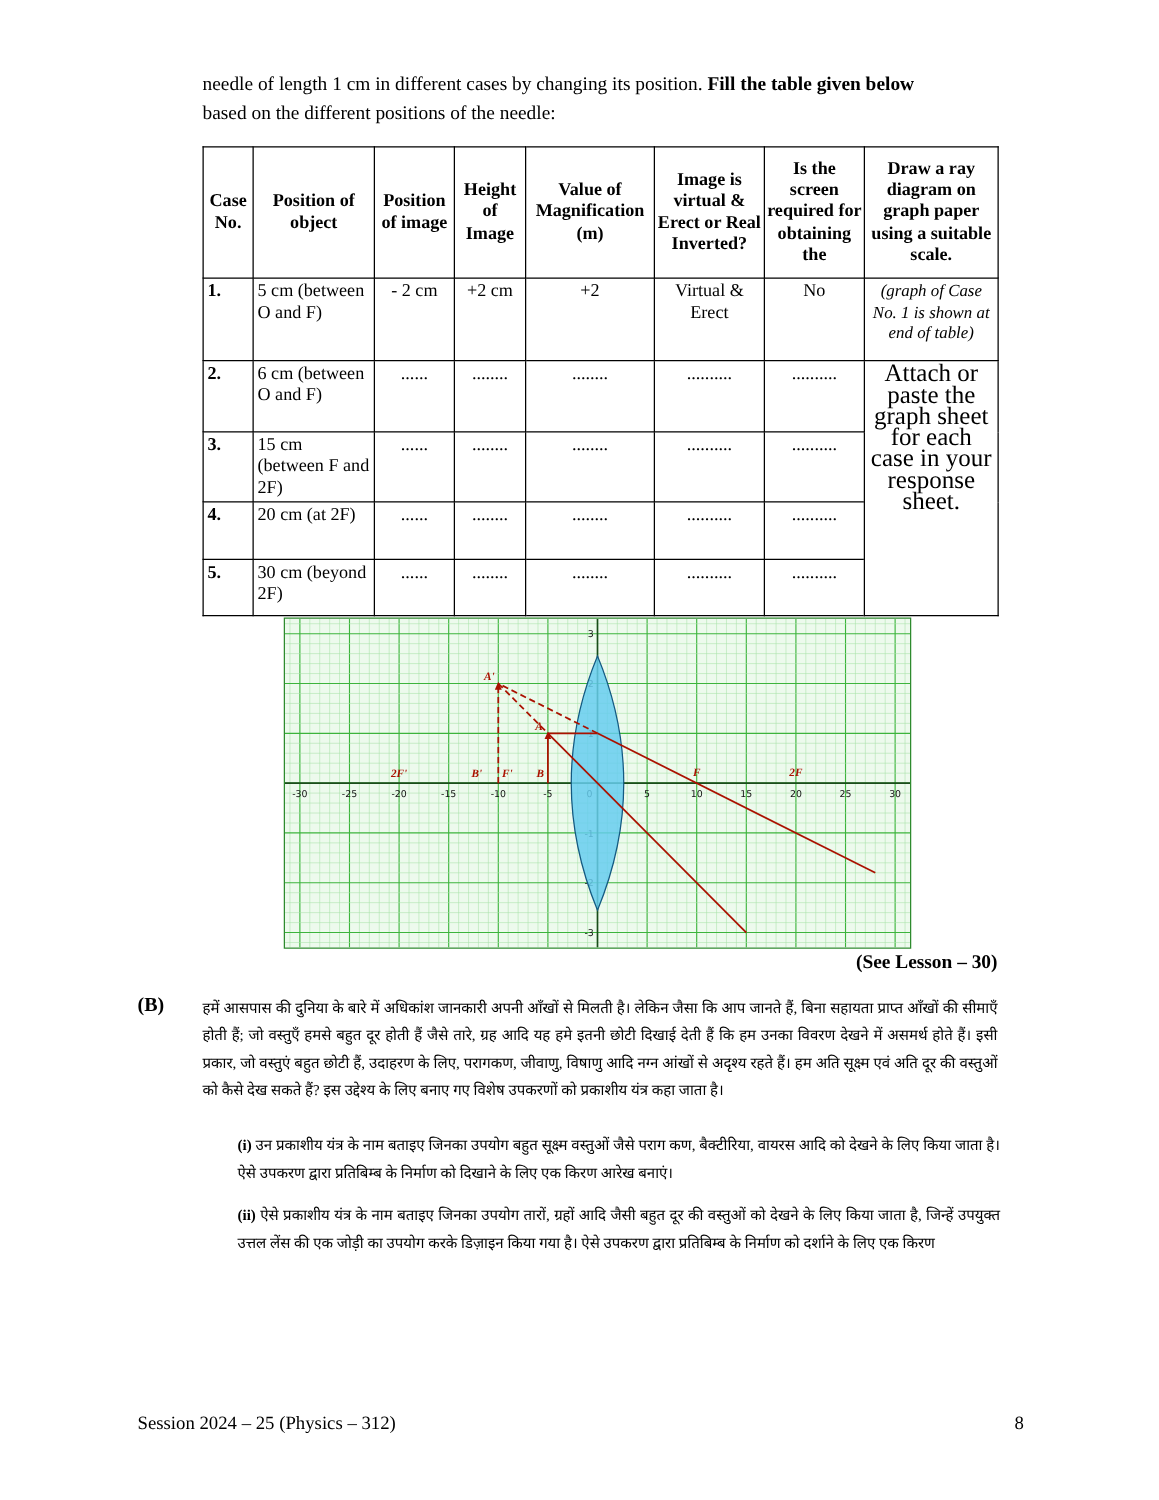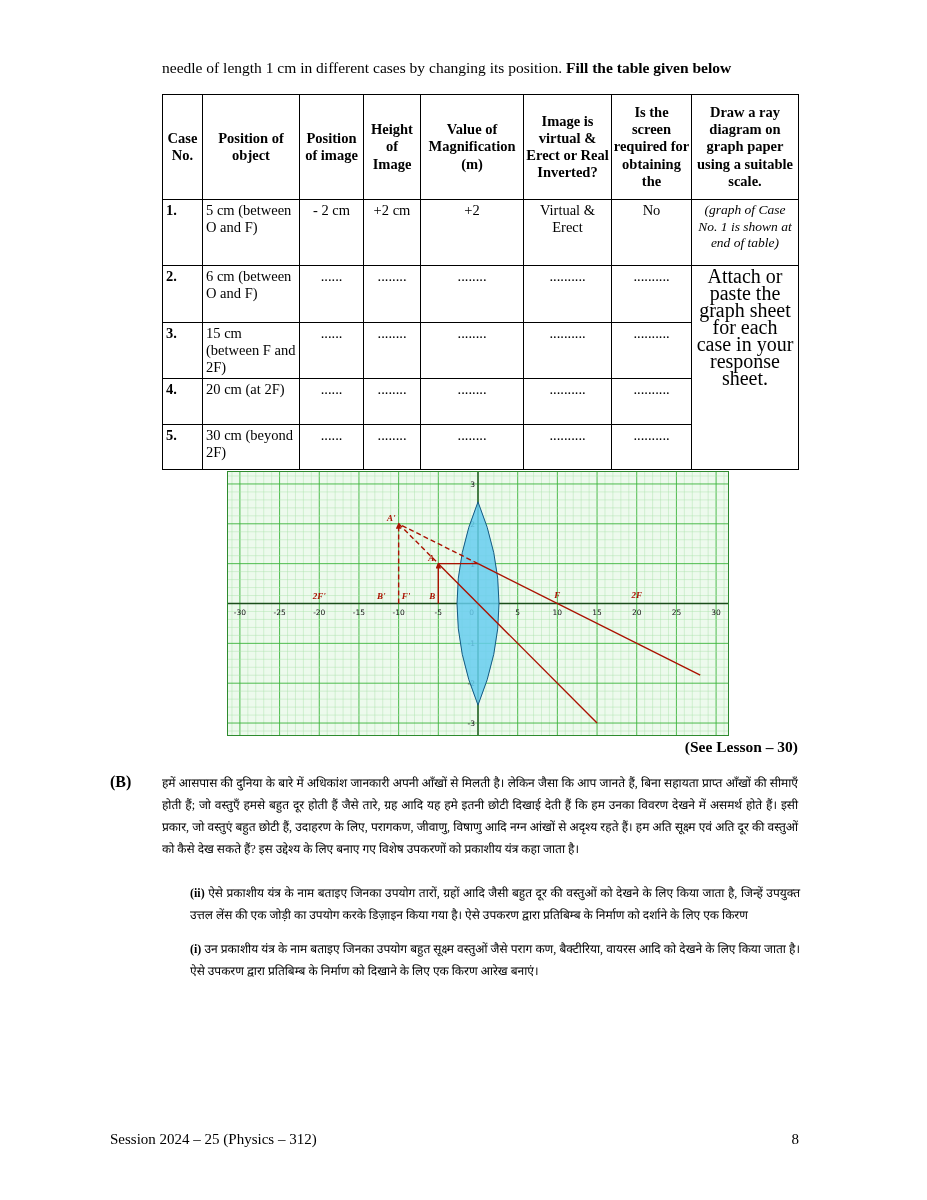--- a/index.html
+++ b/index.html
@@ -29,30 +29,30 @@
   .graph-wrap svg{display:block;outline:1px solid #2e8b2e;}
 
   .calc{margin-top:12px;font-weight:bold;font-size:15.5px;}
   .lesson{margin-top:3px;font-weight:bold;font-size:15.5px;text-align:right;}
   .secB{position:relative;margin-top:16px;}
   .secB .blabel{position:absolute;left:-52px;top:1px;font-weight:bold;font-size:16px;}
   .hindi{font-size:12px;line-height:22px;text-align:justify;}
   .item{margin:22px 0 0 28px;width:610px;}
   .item + .item{margin-top:12px;}
   .item .ilabel{font-weight:bold;}
-  .footer{position:absolute;left:110px;right:128px;bottom:52px;display:flex;
+  .footer{position:absolute;left:110px;right:108px;bottom:52px;display:flex;
           justify-content:space-between;font-size:15px;}
 </style>
 </head>
 <body>
 
 <div class="page">
   <div class="content">
 
-    <p class="intro"><span>needle of length 1 cm in different cases by changing its position. </span><b>Fill the table given below</b><br></p>
+    <p class="intro"><span>needle of length 1 cm in different cases by changing its position. </span><b>Fill the table given below</b><br><span>based on the different positions of the needle:</span></p>
 
     <table class="needle">
       <colgroup>
         <col style="width:40px">
           <col style="width:97px">
           <col style="width:64px">
           <col style="width:57px">
         <col style="width:103px">
           <col style="width:88px">
           <col style="width:80px">
@@ -266,25 +266,25 @@
           <text x="408.73015873015873" y="125.5" font-size="9" font-style="italic" font-weight="bold" text-anchor="middle" fill="#aa1100" font-family="Liberation Serif, serif">2F</text>
         </svg>
     </div>
 
     <p class="lesson">(See Lesson – 30)</p>
 
     <div class="secB">
       <span class="blabel">(B)</span>
       <p class="hindi">हमें आसपास की दुनिया के बारे में अधिकांश जानकारी अपनी आँखों से मिलती है। लेकिन जैसा कि आप जानते हैं, बिना सहायता प्राप्त आँखों की सीमाएँ होती हैं; जो वस्तुएँ हमसे बहुत दूर होती  हैं जैसे तारे, ग्रह आदि यह हमे इतनी छोटी दिखाई देती हैं कि हम उनका विवरण देखने में असमर्थ होते हैं। इसी प्रकार, जो वस्तुएं बहुत छोटी हैं, उदाहरण के लिए, परागकण, जीवाणु, विषाणु आदि नग्न आंखों से अदृश्य रहते हैं। हम अति सूक्ष्म एवं अति दूर की वस्तुओं को कैसे देख सकते हैं? इस उद्देश्य के लिए बनाए गए विशेष उपकरणों को प्रकाशीय यंत्र कहा जाता है।</p>
 
+      <p class="item hindi"><span class="ilabel">(i)</span>
+        <span>उन प्रकाशीय यंत्र के नाम बताइए जिनका उपयोग बहुत सूक्ष्म वस्तुओं जैसे पराग कण, बैक्टीरिया, वायरस आदि को देखने के लिए किया जाता है। ऐसे उपकरण द्वारा प्रतिबिम्ब के निर्माण को दिखाने के लिए एक किरण आरेख बनाएं।</span></p>
+
       <p class="item hindi"><span class="ilabel">(ii)</span>
         <span>ऐसे प्रकाशीय यंत्र के नाम बताइए जिनका उपयोग तारों, ग्रहों आदि जैसी बहुत दूर की वस्तुओं को देखने के लिए किया जाता है, जिन्हें उपयुक्त उत्तल लेंस की एक जोड़ी का उपयोग करके डिज़ाइन किया गया है। ऐसे उपकरण द्वारा प्रतिबिम्ब के निर्माण को दर्शाने के लिए एक किरण</span></p>
-
-      <p class="item hindi"><span class="ilabel">(i)</span>
-        <span>उन प्रकाशीय यंत्र के नाम बताइए जिनका उपयोग बहुत सूक्ष्म वस्तुओं जैसे पराग कण, बैक्टीरिया, वायरस आदि को देखने के लिए किया जाता है। ऐसे उपकरण द्वारा प्रतिबिम्ब के निर्माण को दिखाने के लिए एक किरण आरेख बनाएं।</span></p>
     </div>
 
   </div>
 
   <div class="footer">
     <span>Session 2024 – 25 (Physics – 312)</span>
     <span>8</span>
   </div>
 </div>
 

